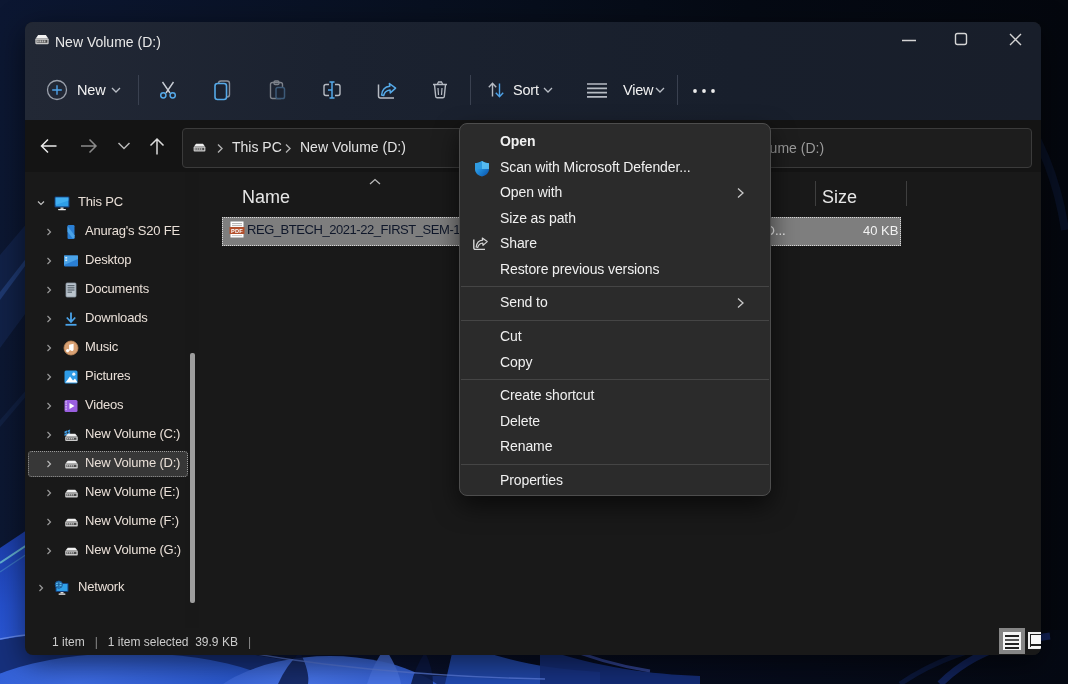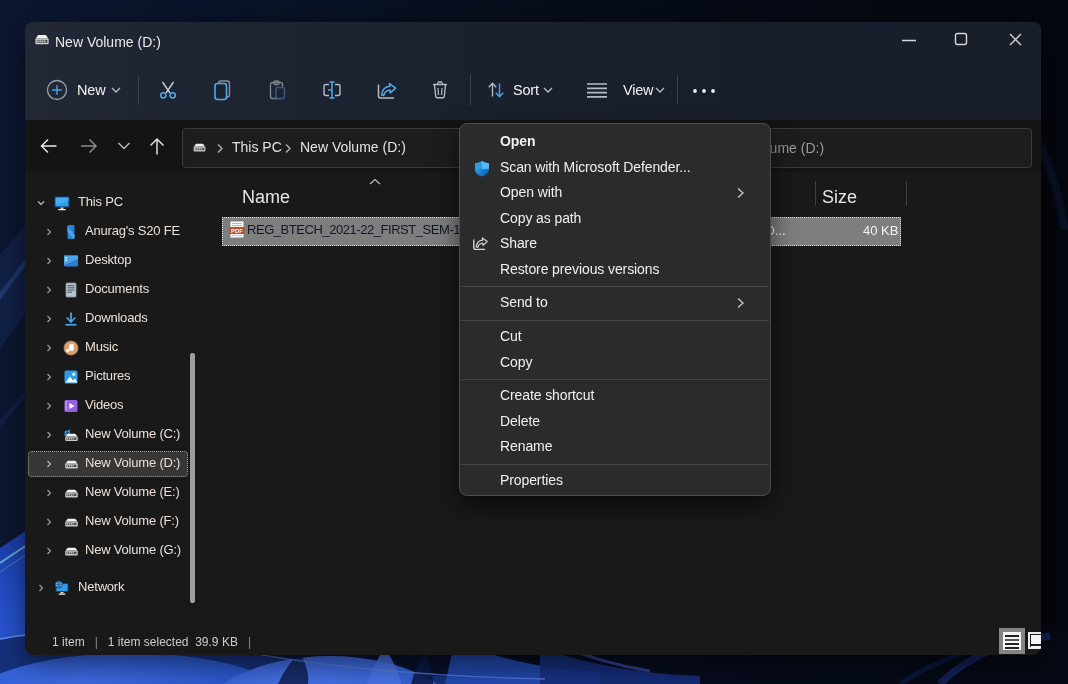--- a/index.html
+++ b/index.html
@@ -447,21 +447,21 @@
       </defs>
     <path d="M8,1 C10.5,2.5 13,3.2 15,3.2 V9 c0,4 -3,6.5 -7,7.5 C4,15.5 1,13 1,9 V3.2 C3,3.2 5.5,2.5 8,1 Z" fill="url(#dsh)"></path>
     <path d="M8,1 C10.5,2.5 13,3.2 15,3.2 V9 H8 Z" fill="#5ec2f5" opacity=".85"></path>
     <path d="M1,3.2 C3,3.2 5.5,2.5 8,1 V9 H1 Z" fill="#2f9ae0" opacity=".9"></path>
   </svg>
   <div class="mi" style="top:35px">Scan with Microsoft Defender...</div>
   <div class="mi" style="top:60px">Open with</div>
   <svg class="mchev" style="position:absolute;left:276px;top:62px" width="9" height="14" viewBox="0 0 9 14">
       <path d="M2,2.5 l5,4.5 l-5,4.5" stroke="#c9c9c9" stroke-width="1.3" fill="none"></path>
     </svg>
-  <div class="mi" style="top:86px">Copy as path</div>
+  <div class="mi" style="top:86px">Size as path</div>
   <svg style="position:absolute;left:12px;top:111px" width="18" height="17" viewBox="0 0 18 17">
     <path d="M1.8,4.5 V13 a1.4,1.4 0 0 0 1.4,1.4 H13" stroke="#d6d6d6" stroke-width="1.4" fill="none"></path>
     <path d="M4.2,12 C4.7,7.8 7.2,5.5 10.6,5.2 L10.3,3 L15.2,6.6 L11,10.4 L10.8,8 C8.2,8.3 6.3,9.8 5.8,12.5 Z" stroke="#d6d6d6" stroke-width="1.2" fill="none" stroke-linejoin="round"></path>
   </svg>
   <div class="mi" style="top:111px">Share</div>
   <div class="mi" style="top:137px">Restore previous versions</div>
   <div class="msep" style="top:162px"></div>
   <div class="mi" style="top:170px">Send to</div>
   <svg class="mchev" style="position:absolute;left:276px;top:172px" width="9" height="14" viewBox="0 0 9 14">
       <path d="M2,2.5 l5,4.5 l-5,4.5" stroke="#c9c9c9" stroke-width="1.3" fill="none"></path>

